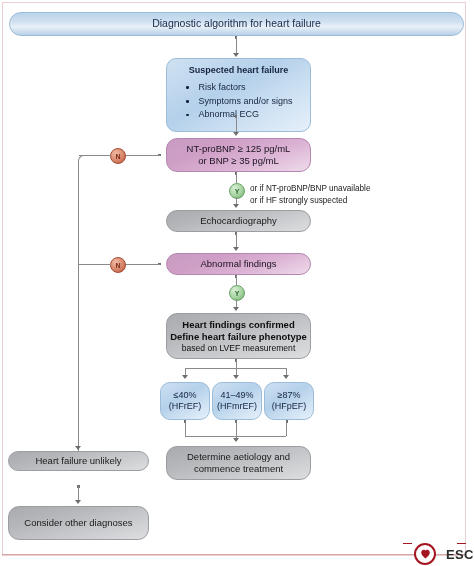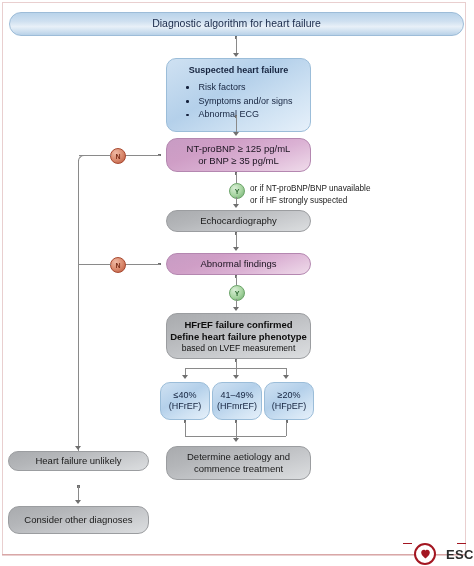--- a/index.html
+++ b/index.html
@@ -298,21 +298,21 @@
 
   <div class="cap-sq" style="left:234.7px; top:275px;"></div>
   <div class="vline" style="left:235.5px; top:276px; height:9px;"></div>
   <div class="badge badge-y" style="left:229px; top:285px;">
     <span>Y</span>
   </div>
   <div class="vline" style="left:235.5px; top:299px; height:10px;"></div>
   <div class="arrow-down" style="left:232.8px; top:307px;"></div>
 
   <div class="node box-grey-strong" style="left:166px; top:313px; width:145px; height:46px;">
-    <div class="hdr">HFrEF failure confirmed</div>
+    <div class="hdr">Heart findings confirmed</div>
     <div class="hdr">Define heart failure phenotype</div>
     <div class="sub" style="font-size:8.6px;">based on LVEF measurement</div>
   </div>
 
   <div class="cap-sq" style="left:234.7px; top:359px;"></div>
   <div class="vline" style="left:235.5px; top:360px; height:8px;"></div>
   <div class="hline" style="left:185px; top:368px; width:101px;"></div>
   <div class="vline" style="left:185px; top:368px; height:9px;"></div>
   <div class="vline" style="left:235.5px; top:368px; height:9px;"></div>
   <div class="vline" style="left:286px; top:368px; height:9px;"></div>
@@ -322,21 +322,21 @@
 
   <div class="node box-blue" style="left:160px; top:382px; width:50px; height:38px;border-radius:10px;">
     <div>≤40%</div>
     <div>(HFrEF)</div>
   </div>
   <div class="node box-blue" style="left:212px; top:382px; width:50px; height:38px;">
     <div>41–49%</div>
     <div>(HFmrEF)</div>
   </div>
   <div class="node box-blue" style="left:264px; top:382px; width:50px; height:38px;">
-    <div>≥20%</div>
+    <div>≥87%</div>
     <div>(HFpEF)</div>
   </div>
 
   <div class="cap-sq" style="left:183.7px; top:420px;"></div>
   <div class="cap-sq" style="left:234.7px; top:420px;"></div>
   <div class="cap-sq" style="left:285.7px; top:420px;"></div>
   <div class="vline" style="left:185px; top:422px; height:14px;"></div>
   <div class="vline" style="left:235.5px; top:422px; height:18px;"></div>
   <div class="vline" style="left:286px; top:422px; height:14px;"></div>
   <div class="hline" style="left:185px; top:436px; width:101px;"></div>
@@ -348,21 +348,21 @@
   </div>
 
   <div class="node box-grey" style="left:8px; top:451px; width:141px; height:20px;">
     <span>Heart failure unlikely</span>
   </div>
 
   <div class="cap-sq" style="left:77.2px; top:485px;"></div>
   <div class="vline" style="left:78px; top:486px; height:16px;"></div>
   <div class="arrow-down" style="left:75.4px; top:500px;"></div>
 
-  <div class="node box-grey" style="left:8px; top:506px; width:141px; height:28px;">
+  <div class="node box-grey" style="left:8px; top:506px; width:141px; height:34px;">
     <span>Consider other diagnoses</span>
   </div>
 
   <div class="esc-logo" style="left:414px; top:543px;">
     <div class="esc-mark">
       <svg width="11" height="10" viewBox="0 0 24 22" aria-hidden="true">
         <path d="M12 21S2.5 14.2 2.5 7.8C2.5 4.3 5.2 1.8 8.3 1.8c2.1 0 3.2 1.1 3.7 2 .5-.9 1.6-2 3.7-2 3.1 0 5.8 2.5 5.8 6 0 6.4-9.5 13.2-9.5 13.2z" fill="#a31621"></path>
       </svg>
     </div>
     <span class="esc-text">ESC</span>

